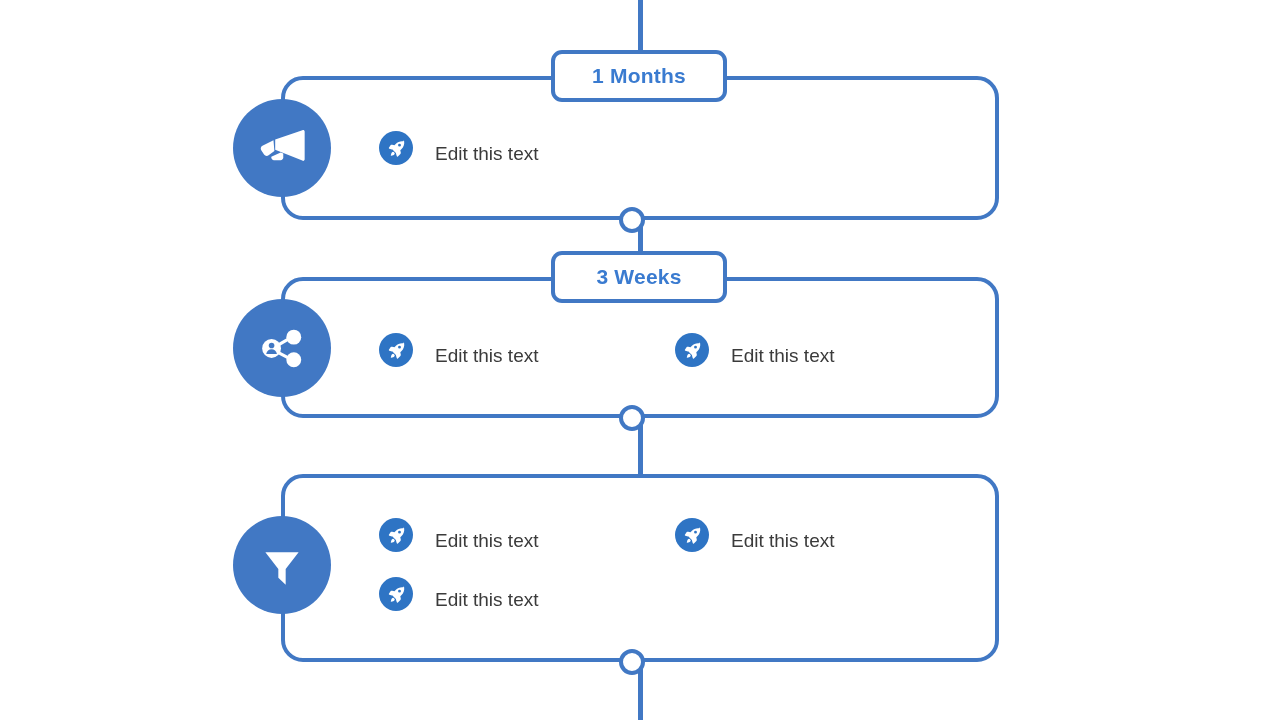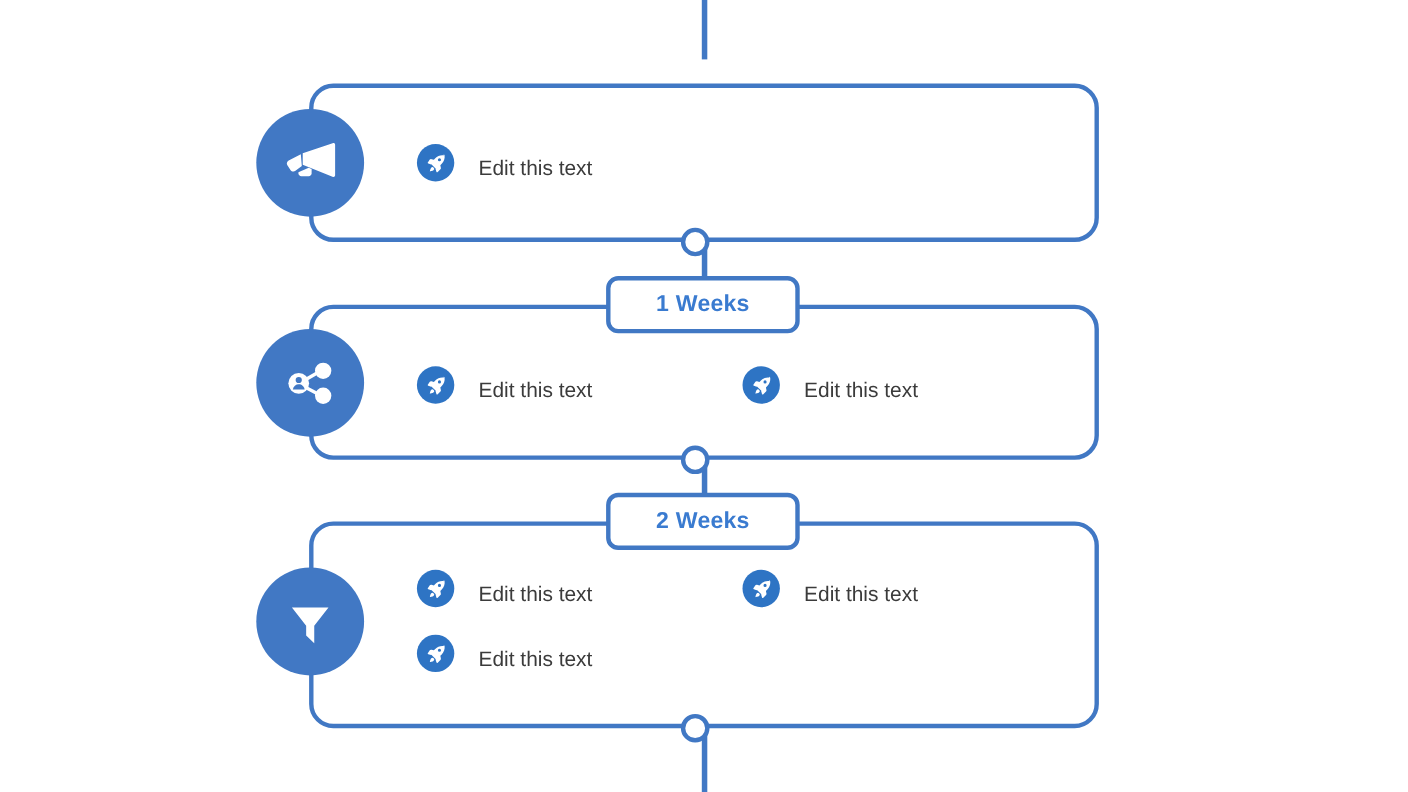--- a/index.html
+++ b/index.html
@@ -140,20 +140,23 @@
 <div id="stage">
 
   <div class="spine spine-top"></div>
   <div class="spine spine-s1"></div>
   <div class="spine spine-s2"></div>
   <div class="spine spine-bottom"></div>
 
   <div class="row" style="top:76px; height:144px;">
     <div class="row-body"></div>
 
+    <div class="chip">
+      <span class="chip-label">1 Months</span>
+    </div>
 
     <div class="node" style="bottom:-13px;"></div>
 
     <div class="badge" style="top:23px;">
       <span>
         <svg width="58" height="58" viewBox="0 0 64 64" fill="#ffffff">
           <path d="M54.5 12.5 C55.6 11.8 57 12.6 57 13.9 L57 44.5 C57 45.9 55.5 46.7 54.4 45.9 L24.5 34.0 L24.5 22.5 Z"></path>
           <path d="M22.6 23.4 L10.4 29.6 C8.6 30.5 8.0 32.8 9.1 34.5 L12.2 39.2 C13.3 40.9 15.6 41.3 17.2 40.1 L23.6 35.3 Z"></path>
           <path d="M20.2 41.6 L30.5 37.0 L33.4 38.2 L33.4 42.6 C33.4 44.2 32.1 45.5 30.5 45.5 L23.1 45.5 C21.5 45.5 20.2 44.2 20.2 42.6 Z"></path>
         </svg>
@@ -170,21 +173,21 @@
         </span>
         <span class="item-text">Edit this text</span>
       </div>
     </div>
   </div>
 
   <div class="row" style="top:277px; height:141px;">
     <div class="row-body"></div>
 
     <div class="chip">
-      <span class="chip-label">1 Weeks</span>
+      <span class="chip-label">3 Weeks</span>
     </div>
 
     <div class="node" style="bottom:-13px;"></div>
 
     <div class="badge" style="top:22px;">
       <span>
         <svg width="58" height="58" viewBox="0 0 64 64" fill="none">
           <circle cx="45" cy="20" r="8.2" fill="#ffffff"></circle>
           <circle cx="45" cy="45" r="8.2" fill="#ffffff"></circle>
           <circle cx="20.5" cy="32.5" r="10.4" fill="#ffffff"></circle>
@@ -213,23 +216,20 @@
           </svg>
         </span>
         <span class="item-text">Edit this text</span>
       </div>
     </div>
   </div>
 
   <div class="row" style="top:474px; height:188px;">
     <div class="row-body"></div>
 
-    <div class="chip">
-      <span class="chip-label">2 Weeks</span>
-    </div>
 
     <div class="node" style="bottom:-13px;"></div>
 
     <div class="badge" style="top:42px;">
       <span>
         <svg width="56" height="56" viewBox="0 0 64 64" fill="#ffffff">
           <path d="M13 17.5 L51 17.5 L36.2 36.5 L36.2 54.5 L27.8 46.5 L27.8 36.5 Z"></path>
         </svg>
       </span>
     </div>

